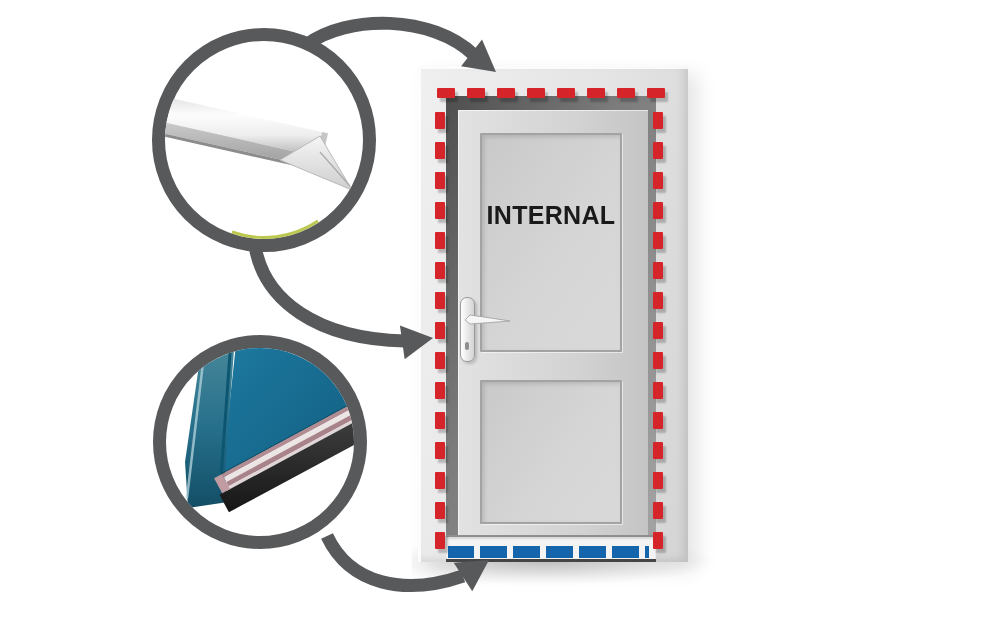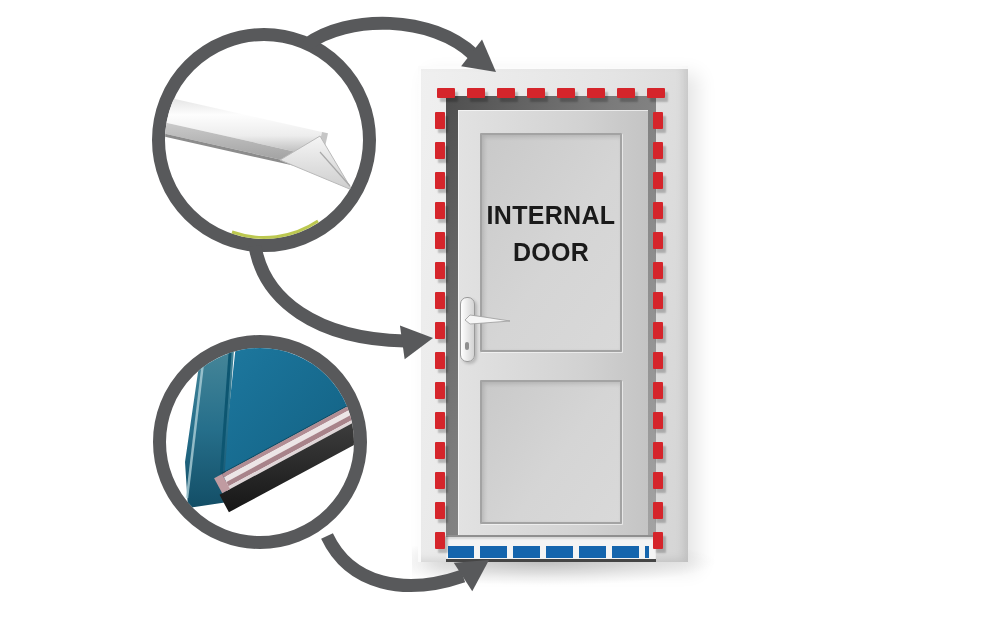--- a/index.html
+++ b/index.html
@@ -59,21 +59,20 @@
 
   <div class="floor-shadow"></div>
 
   <div class="door-assembly">
     <div class="door-frame">
       <div class="door-opening">
         <div class="door-slab">
           <div class="door-panel panel-top">
             <div class="door-label">
               <div>INTERNAL</div>
-              <div>DOOR</div>
             </div>
           </div>
           <div class="door-panel panel-bottom"></div>
           <div class="handle-plate"></div>
           <svg class="handle-lever" viewBox="0 0 48 18">
             <polygon points="1,8 6,3 20,5 46,9 20,11 6,12" fill="#f6f6f6" stroke="#9c9c9c" stroke-width="0.8"></polygon>
           </svg>
           <div class="keyhole"></div>
         </div>
         <div class="door-sill">

